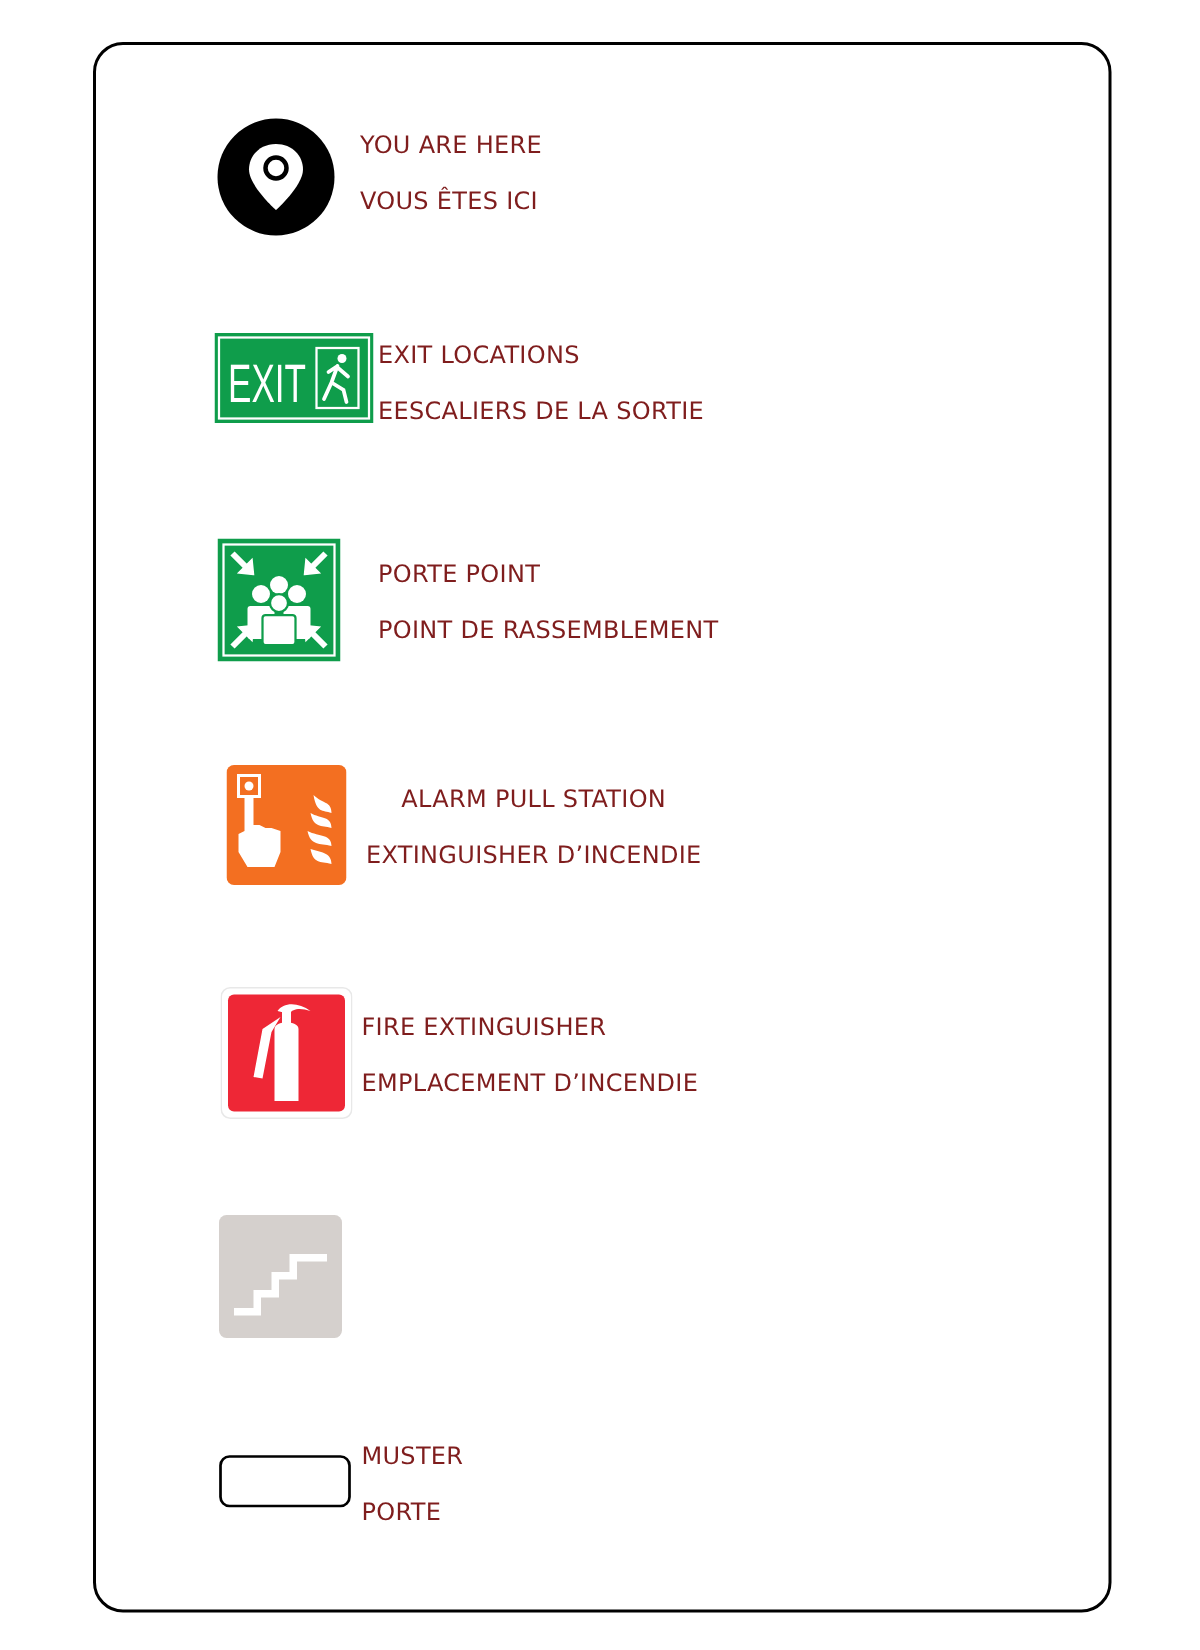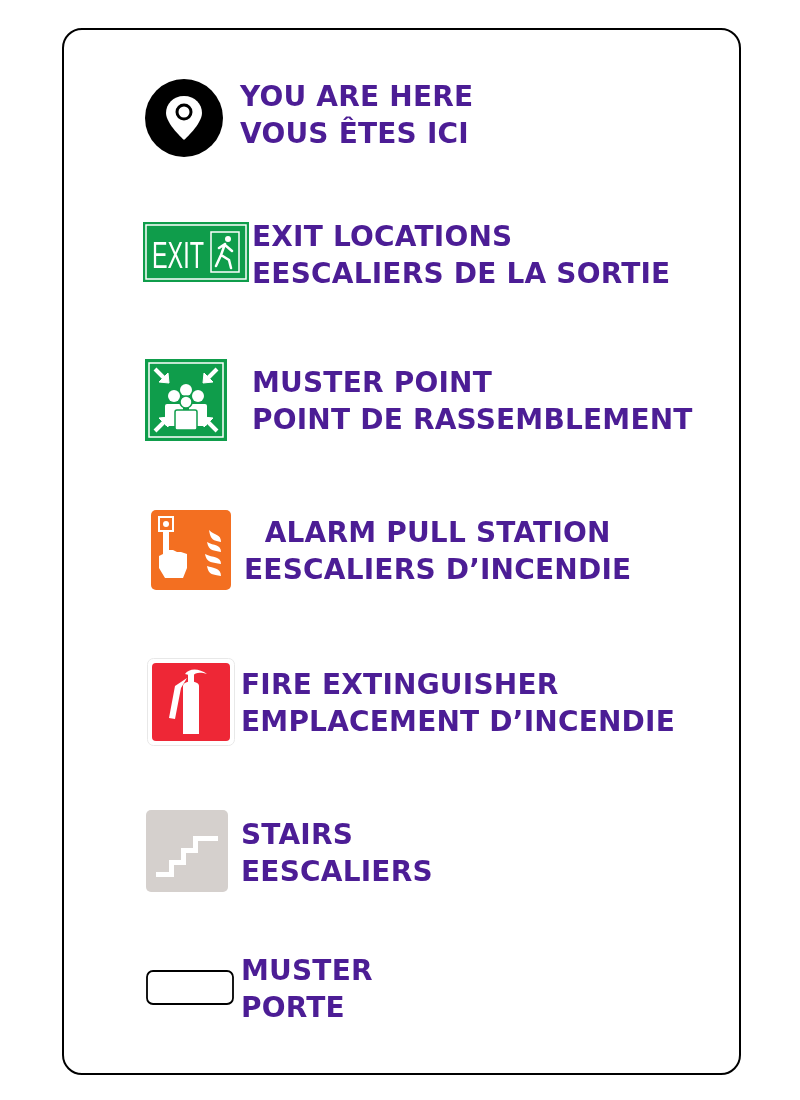--- a/index.html
+++ b/index.html
@@ -1,21 +1,21 @@
 <!DOCTYPE html>
 <html><head>
   <meta charset="utf-8">
   <style>
     html, body { margin: 0; padding: 0; background: #ffffff; }
     body { width: 800px; height: 1100px; position: relative; overflow: hidden;
            font-family: "DejaVu Sans", "Liberation Sans", sans-serif; }
     .card { position: absolute; left: 62px; top: 28px; width: 675px; height: 1043px;
             border: 2px solid #000; border-radius: 20px; background: #fff; }
     .icon { position: absolute; padding-left: 26px; }
-    .label { position: absolute; font-weight: bold; color: #4c1d95; font-size: 28px;
+    .label { position: absolute; font-weight: normal; color: #7f1d1d; font-size: 16px;
              line-height: 37px; letter-spacing: 0.2px; white-space: nowrap; }
     .label span { display: block; }
     svg { display: block; }
   </style>
 </head>
 <body>
 
 <div class="card">
 
   <div class="icon" style="left:54px; top:48px;">
@@ -64,41 +64,41 @@
           <circle cx="53" cy="37" r="6"></circle>
           <circle cx="41" cy="31" r="6"></circle>
         <rect x="20" y="45" width="18" height="22" rx="2"></rect>
         <rect x="44" y="45" width="18" height="22" rx="2"></rect>
         <circle cx="41" cy="43" r="6" stroke="#0f9d4b" stroke-width="1.5"></circle>
         <rect x="30" y="51" width="22" height="20" rx="2" stroke="#0f9d4b" stroke-width="1.5"></rect>
       </g>
     </svg>
   </div>
   <div class="label" style="left:188px; top:334px;">
-    <span>MUSTER POINT</span>
+    <span>PORTE POINT</span>
     <span>POINT DE RASSEMBLEMENT</span>
   </div>
 
   <div class="icon" style="left:61px; top:480px;">
     <svg width="80" height="80" viewBox="0 0 80 80">
       <rect x="0" y="0" width="80" height="80" rx="5" fill="#f36f21"></rect>
       <rect x="8" y="7" width="14" height="14" fill="none" stroke="#fff" stroke-width="2"></rect>
       <circle cx="15" cy="14" r="3" fill="#fff"></circle>
       <path d="M12 22 L12 44 L8 46 L8 58 L14 68 L32 68 L36 58 L36 44 L30 42 L26 42 L22 40 L18 40 L18 22 Z" fill="#fff"></path>
       <g fill="#fff">
         <path d="M58 20 C64 26 70 24 70 32 C64 30 60 32 58 20 Z"></path>
         <path d="M56 32 C63 36 70 34 70 42 C63 40 58 42 56 32 Z"></path>
         <path d="M54 44 C62 48 70 46 70 54 C62 52 56 54 54 44 Z"></path>
         <path d="M56 56 C62 58 70 58 70 66 C62 64 58 66 56 56 Z"></path>
       </g>
     </svg>
   </div>
   <div class="label" style="left:180px; top:484px;text-align:center;">
     <span>ALARM PULL STATION</span>
-    <span>EESCALIERS D’INCENDIE</span>
+    <span>EXTINGUISHER D’INCENDIE</span>
   </div>
 
   <div class="icon" style="left:57px; top:628px;">
     <svg width="88" height="88" viewBox="0 0 88 88">
       <rect x="0.5" y="0.5" width="87" height="87" rx="6" fill="#fff" stroke="#e8e8e8"></rect>
       <rect x="5" y="5" width="78" height="78" rx="4" fill="#ee2736"></rect>
       <path d="M38 16 C42 10 52 10 60 16 C54 14 48 14 46 18 Z" fill="#fff"></path>
       <rect x="41" y="16" width="6" height="8" fill="#fff"></rect>
       <path d="M36 28 C36 22 52 22 52 28 L52 76 L36 76 Z" fill="#fff"></path>
       <path d="M40 20 L28 28 L22 60 L28 61 L34 30 Z" fill="#fff"></path>
@@ -108,24 +108,20 @@
     <span>FIRE EXTINGUISHER</span>
     <span>EMPLACEMENT D’INCENDIE</span>
   </div>
 
   <div class="icon" style="left:56px; top:780px;">
     <svg width="82" height="82" viewBox="0 0 82 82">
       <rect x="0" y="0" width="82" height="82" rx="5" fill="#d5d0cd"></rect>
       <path d="M10 62 L10 67 L28 67 L28 55 L40 55 L40 43 L52 43 L52 31 L72 31 L72 26 L47 26 L47 38 L35 38 L35 50 L23 50 L23 62 Z" fill="#fff"></path>
     </svg>
   </div>
-  <div class="label" style="left:177px; top:786px;">
-    <span>STAIRS</span>
-    <span>EESCALIERS</span>
-  </div>
 
   <div class="icon" style="left:56px; top:940px;">
     <svg width="90" height="36" viewBox="0 0 90 36">
       <rect x="1" y="1" width="86" height="33" rx="6" fill="#fff" stroke="#000" stroke-width="1.8"></rect>
     </svg>
   </div>
   <div class="label" style="left:177px; top:922px;">
     <span>MUSTER</span>
     <span>PORTE</span>
   </div>

